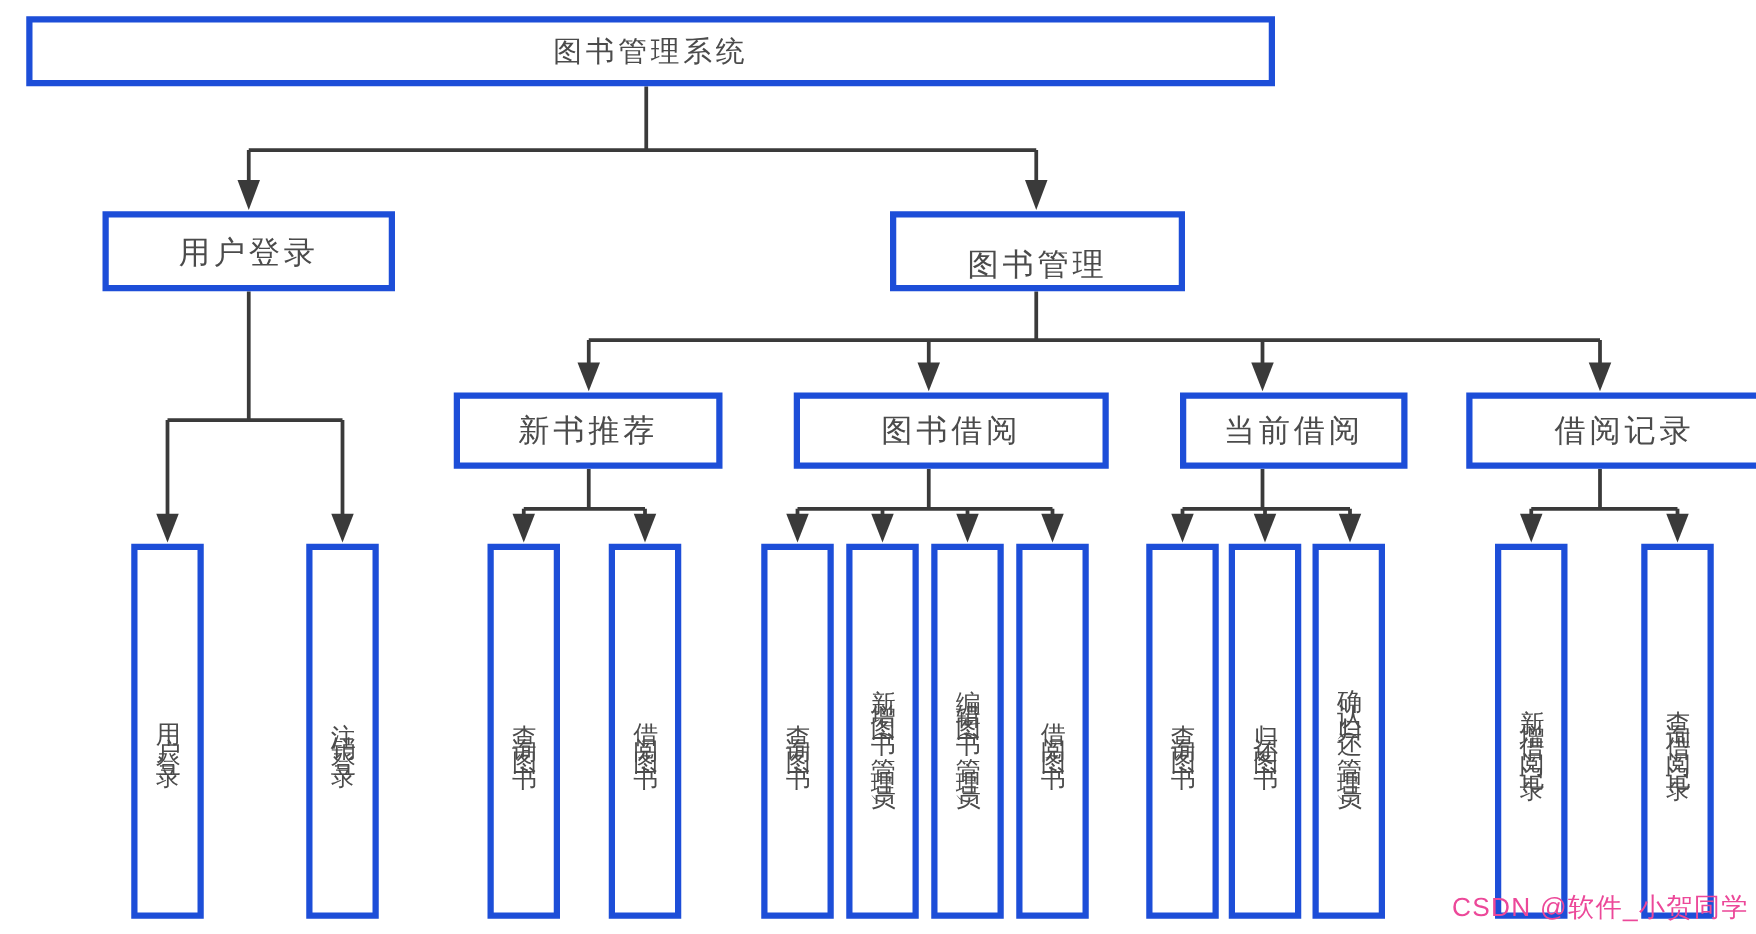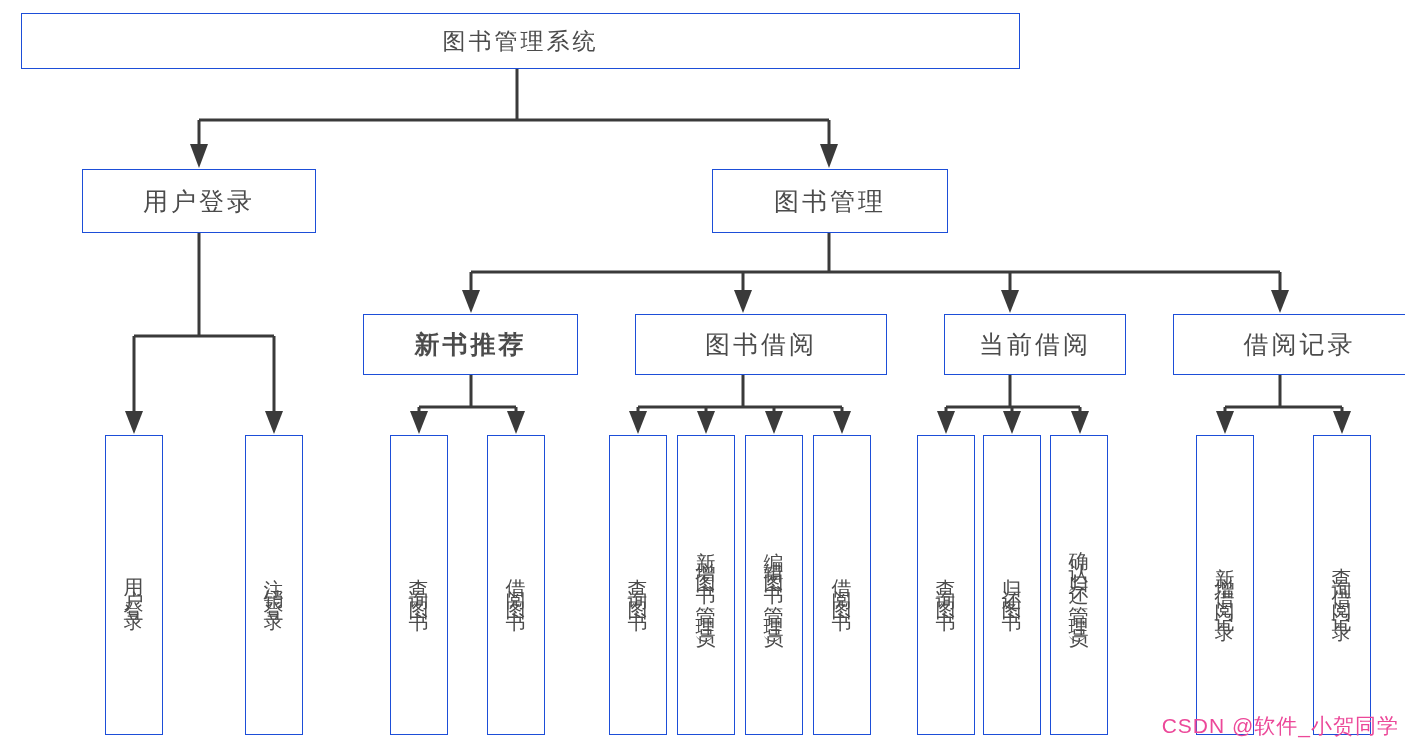--- a/index.html
+++ b/index.html
@@ -14,21 +14,21 @@
   .connectors {
     position: absolute;
     left: 0; top: 0;
     width: 1405px; height: 747px;
     pointer-events: none;
   }
   .node {
     position: absolute;
     box-sizing: border-box;
     background: #ffffff;
-    border: 1px solid #1d4ed8;
+    border: 5px solid #1d4ed8;
     display: flex;
     align-items: center;
     justify-content: center;
     color: #4b4b4b;
   }
   .root-node   { left: 21px;  top: 13px;  width: 999px; height: 56px; font-size: 23px; letter-spacing: 3px; }
   .h-node      { font-size: 25px; letter-spacing: 3px; }
   .lvl2        { top: 169px; height: 64px; }
   .lvl3        { top: 314px; height: 61px; }
   .leaf        { top: 435px; height: 300px; width: 58px; font-size: 20px; }
@@ -87,25 +87,25 @@
     </g>
   </svg>
 
   <div class="node root-node">
     <span class="hlabel">图书管理系统</span>
   </div>
 
   <div class="node h-node lvl2" style="left:82px; width:234px;">
     <span class="hlabel">用户登录</span>
   </div>
-  <div class="node h-node lvl2" style="left:712px; width:236px;">
+  <div class="node h-node lvl2" style="left:712px; width:236px;align-items:flex-end;">
     <span class="hlabel">图书管理</span>
   </div>
 
-  <div class="node h-node lvl3" style="left:363px; width:215px;font-weight:bold;">
+  <div class="node h-node lvl3" style="left:363px; width:215px;">
     <span class="hlabel">新书推荐</span>
   </div>
   <div class="node h-node lvl3" style="left:635px; width:252px;">
     <span class="hlabel">图书借阅</span>
   </div>
   <div class="node h-node lvl3" style="left:902px; width:182px;margin-left:42px;">
     <span class="hlabel">当前借阅</span>
   </div>
   <div class="node h-node lvl3" style="left:1173px; width:253px;">
     <span class="hlabel">借阅记录</span>

